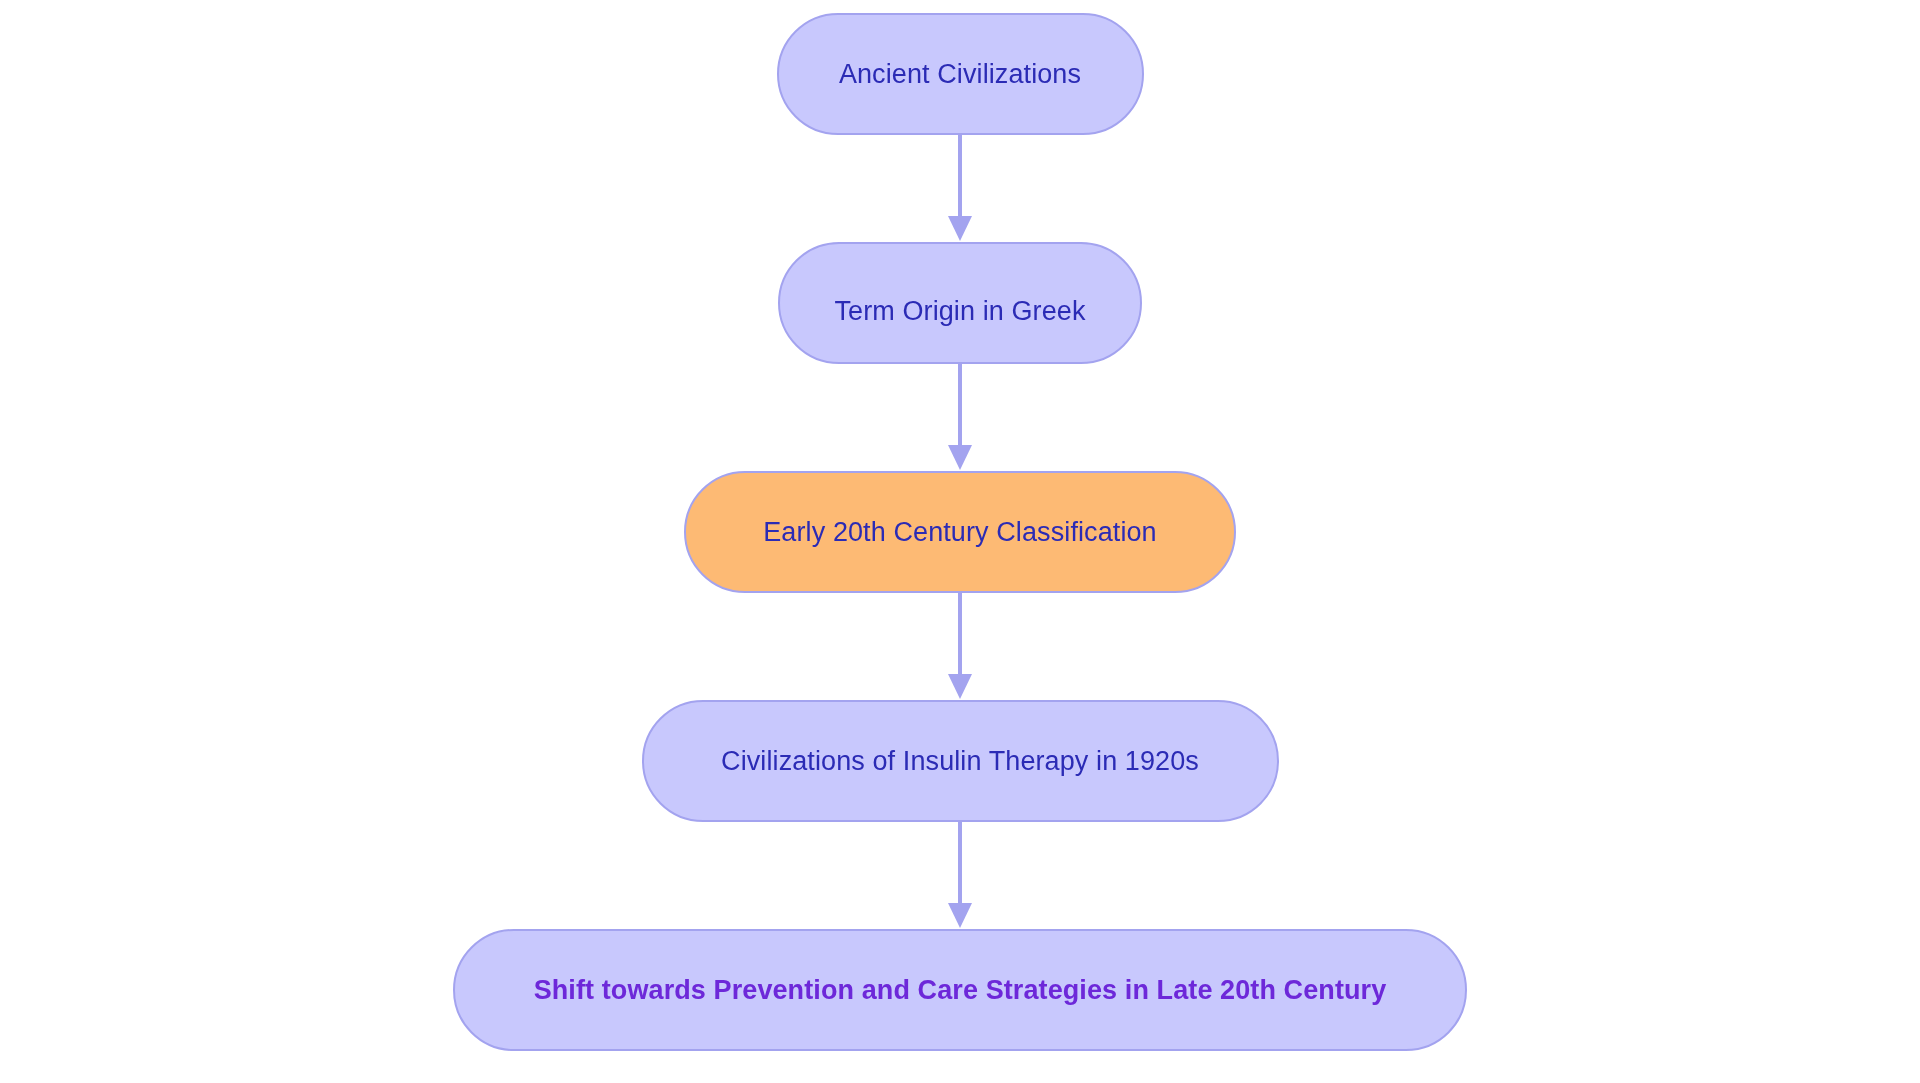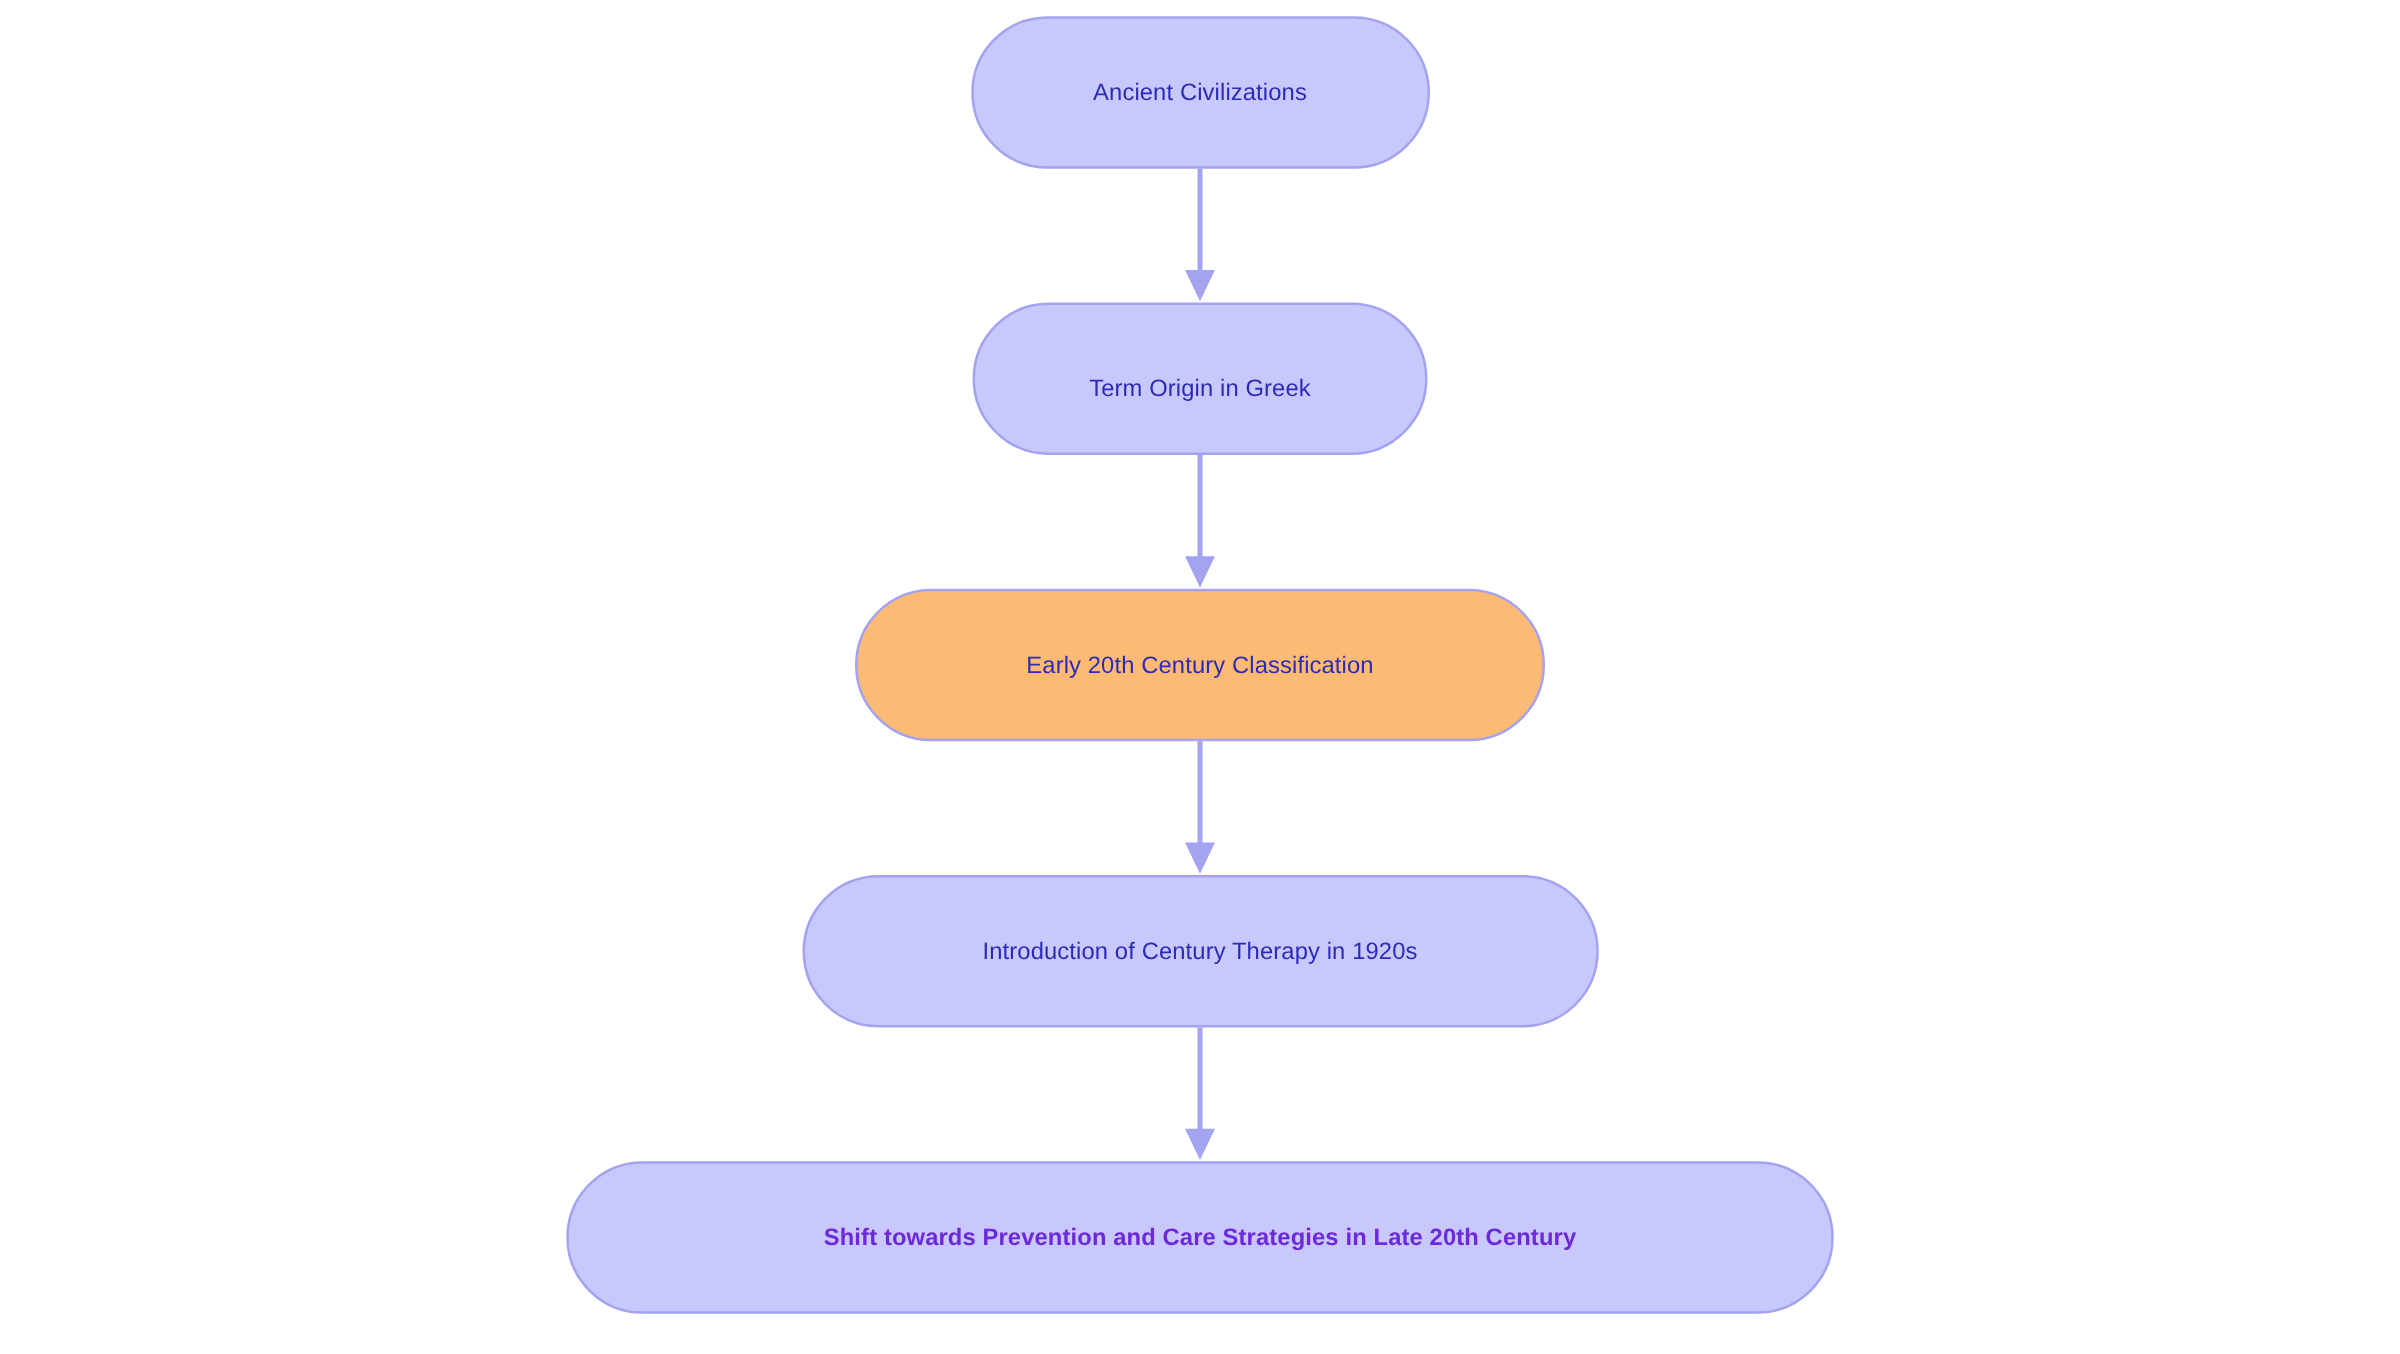--- a/index.html
+++ b/index.html
@@ -35,21 +35,21 @@
     border: 2px solid #a3a3ef;
     background: #c8c8fd;
     border-radius: 61px;
     display: flex;
     align-items: center;
     justify-content: center;
     padding: 0 46px;
     white-space: nowrap;
   }
   .node-label {
-    font-size: 19px;
+    font-size: 27px;
     line-height: 1;
     letter-spacing: 0.1px;
     color: #2b2bb5;
     font-weight: 400;
     text-align: center;
   }
   .connector {
     position: relative;
     width: 26px;
     height: 107px;
@@ -96,21 +96,21 @@
     </div>
 
     <div class="connector">
       <svg viewBox="0 0 26 107" xmlns="http://www.w3.org/2000/svg" aria-hidden="true">
         <line x1="13" y1="0" x2="13" y2="82" stroke="#a3a3ef" stroke-width="4"></line>
         <polygon points="1,81 25,81 13,106" fill="#a3a3ef"></polygon>
       </svg>
     </div>
 
     <div class="node node-3" style="width: 637px; background: rgb(200, 200, 253); border-color: rgb(163, 163, 239);">
-      <span class="node-label" style="color: rgb(43, 43, 181);">Introduction of Century Therapy in 1920s</span>
+      <span class="node-label" style="color: rgb(43, 43, 181);">Civilizations of Insulin Therapy in 1920s</span>
     </div>
 
     <div class="connector">
       <svg viewBox="0 0 26 107" xmlns="http://www.w3.org/2000/svg" aria-hidden="true">
         <line x1="13" y1="0" x2="13" y2="82" stroke="#a3a3ef" stroke-width="4"></line>
         <polygon points="1,81 25,81 13,106" fill="#a3a3ef"></polygon>
       </svg>
     </div>
 
     <div class="node node-4" style="width: 1014px; background: rgb(200, 200, 253); border-color: rgb(163, 163, 239);">

